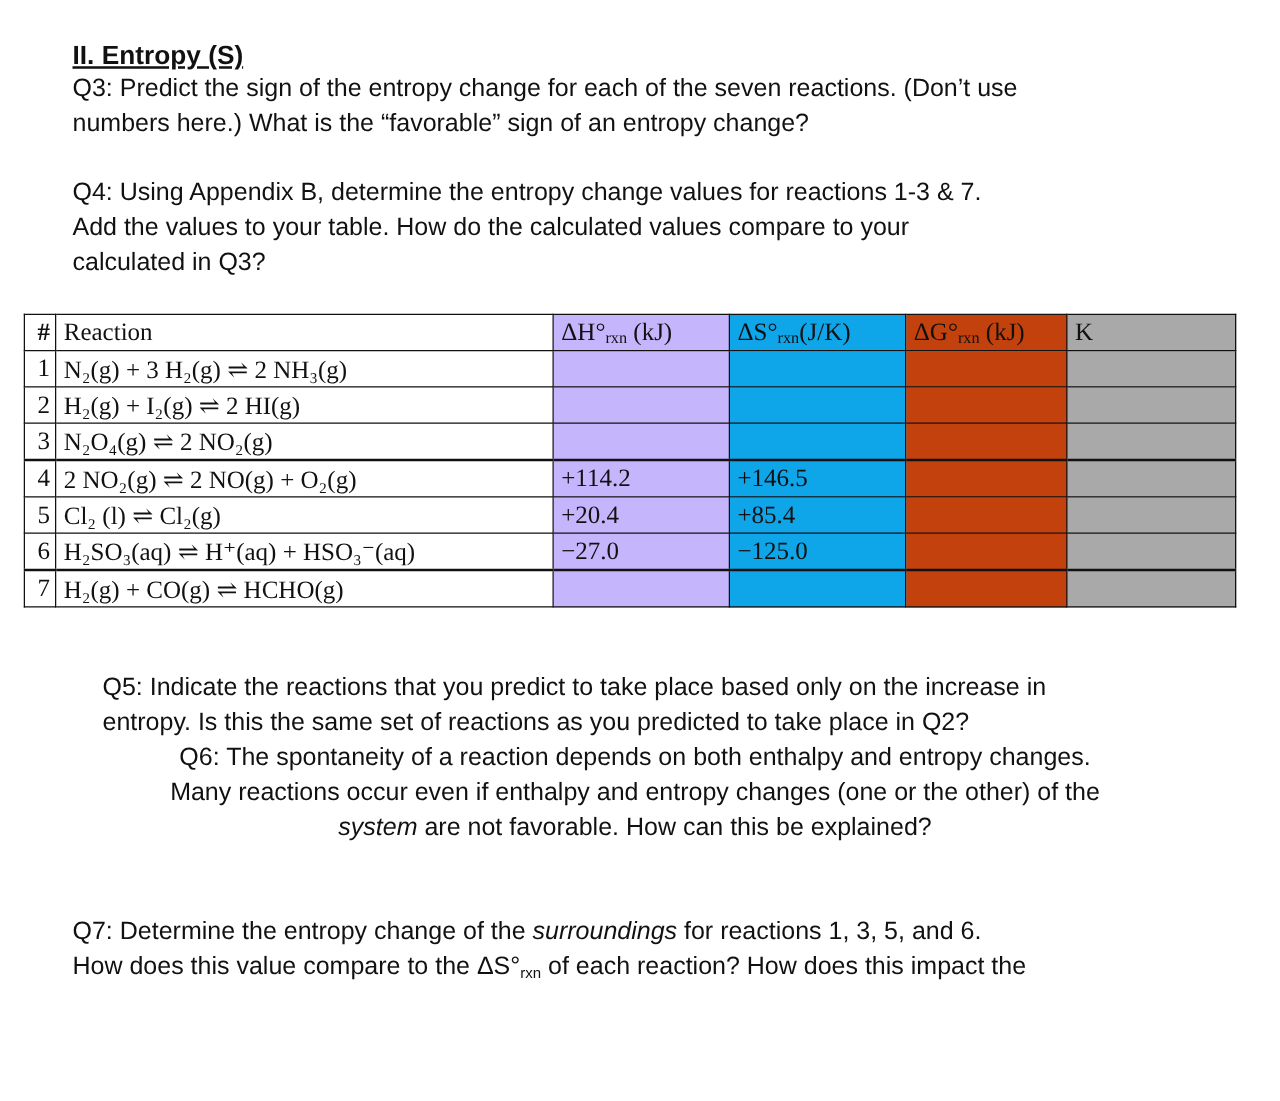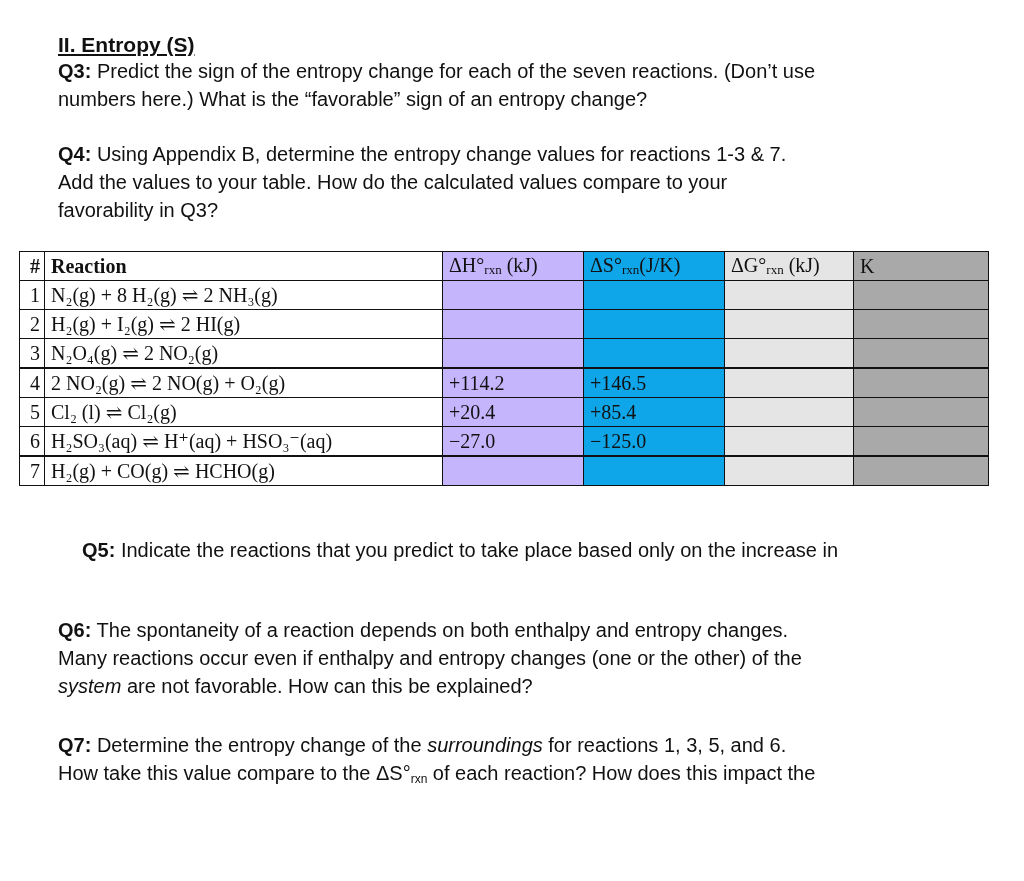--- a/index.html
+++ b/index.html
@@ -8,74 +8,74 @@
     font-family: "Liberation Serif", "DejaVu Serif", serif;
     color: #111111;
   }
   .heading {
     position: absolute; left: 58px; top: 33px;
     font-size: 21px; font-weight: bold; text-decoration: underline;
     font-family: "Liberation Sans", sans-serif;
   }
   .qblock { position: absolute; left: 58px; font-size: 20px; line-height: 28px;
     font-family: "Liberation Sans", sans-serif; width: 900px; }
-  .qlabel { font-weight: bold; }
+  .qlabel { font-weight: normal; }
   em { font-style: italic; }
   .sub { font-size: 12px; vertical-align: -3px; }
 
   table.rx {
     position: absolute; left: 19px; top: 251px;
     border-collapse: collapse;
     font-family: "Liberation Serif", "DejaVu Serif", serif;
     font-size: 20px;
   }
   table.rx td {
     border: 1.5px solid #111;
     height: 28px; padding: 0 6px; white-space: nowrap;
   }
   table.rx tr.group-break td { border-top: 2.5px solid #111; }
   .c-num { width: 16px; padding: 0 4px !important; text-align: right; }
   .c-rx { width: 385px; }
   .c-h { width: 128px; background: #c4b5fd; }
   .c-s { width: 128px; background: #0ea5e9; }
-  .c-g { width: 116px; background: #e5e5e5; }
+  .c-g { width: 116px; background: #c2410c; }
   .c-k { width: 122px; background: #a9a9a9; }
-  .hdr-rx { font-weight: bold; margin-top: 32px; }
+  .hdr-rx { font-weight: normal; margin-top: 32px; }
   .hdr-num { font-weight: bold; }
   .rsub { font-size: 13px; vertical-align: -2px; }
 </style>
 </head>
 <body>
 
 <div class="heading">II. Entropy (S)</div>
 
 <div class="qblock" style="top:57px;">
   <div><span class="qlabel">Q3:</span> <span>Predict the sign of the entropy change for each of the seven reactions.  (Don’t use</span></div>
   <div>numbers here.)  What is the “favorable” sign of an entropy change?</div>
 </div>
 
 <div class="qblock" style="top:140px;">
   <div><span class="qlabel">Q4:</span> <span>Using Appendix B, determine the entropy change values for reactions 1-3 &amp; 7.</span></div>
   <div>Add the values to your table.  How do the calculated values compare to your</div>
-  <div>favorability in Q3?</div>
+  <div>calculated in Q3?</div>
 </div>
 
 <table class="rx">
   <tbody>
       <tr>
     <td class="c-num hdr-num">#</td>
     <td class="c-rx hdr-rx">Reaction</td>
     <td class="c-h"><span>ΔH°</span><span class="rsub">rxn</span><span> (kJ)</span></td>
     <td class="c-s"><span>ΔS°</span><span class="rsub">rxn</span><span>(J/K)</span></td>
     <td class="c-g"><span>ΔG°</span><span class="rsub">rxn</span><span> (kJ)</span></td>
     <td class="c-k">K</td>
   </tr>
   <tr>
     <td class="c-num">1</td>
-    <td class="c-rx">N₂(g) + 8 H₂(g) ⇌  2 NH₃(g)</td>
+    <td class="c-rx">N₂(g) + 3 H₂(g) ⇌  2 NH₃(g)</td>
     <td class="c-h"></td>
     <td class="c-s"></td>
     <td class="c-g"></td>
     <td class="c-k"></td>
   </tr>
   <tr>
     <td class="c-num">2</td>
     <td class="c-rx">H₂(g) + I₂(g) ⇌ 2 HI(g)</td>
     <td class="c-h"></td>
     <td class="c-s"></td>
@@ -120,24 +120,25 @@
     <td class="c-h"></td>
     <td class="c-s"></td>
     <td class="c-g"></td>
     <td class="c-k"></td>
   </tr>
 </tbody>
   </table>
 
 <div class="qblock" style="top:536px;margin-left:24px;">
   <div><span class="qlabel">Q5:</span> <span>Indicate the reactions that you predict to take place based only on the increase in</span></div>
+  <div>entropy.  Is this the same set of reactions as you predicted to take place in Q2?</div>
 </div>
 
-<div class="qblock" style="top:616px;">
+<div class="qblock" style="top:592px;text-align:center;">
   <div><span class="qlabel">Q6:</span> <span>The spontaneity of a reaction depends on both enthalpy and entropy changes.</span></div>
   <div>Many reactions occur even if enthalpy and entropy changes (one or the other) of the</div>
   <div><em>system</em><span> are not favorable.  How can this be explained?</span></div>
 </div>
 
 <div class="qblock" style="top:731px;">
   <div><span class="qlabel">Q7:</span> <span>Determine the entropy change of the </span><em>surroundings</em><span> for reactions 1, 3, 5, and 6.</span></div>
-  <div><span>How take this value compare to the ΔS°</span><span class="sub">rxn</span><span> of each reaction?  How does this impact the</span></div>
+  <div><span>How does this value compare to the ΔS°</span><span class="sub">rxn</span><span> of each reaction?  How does this impact the</span></div>
 </div>
 
 </body></html>

